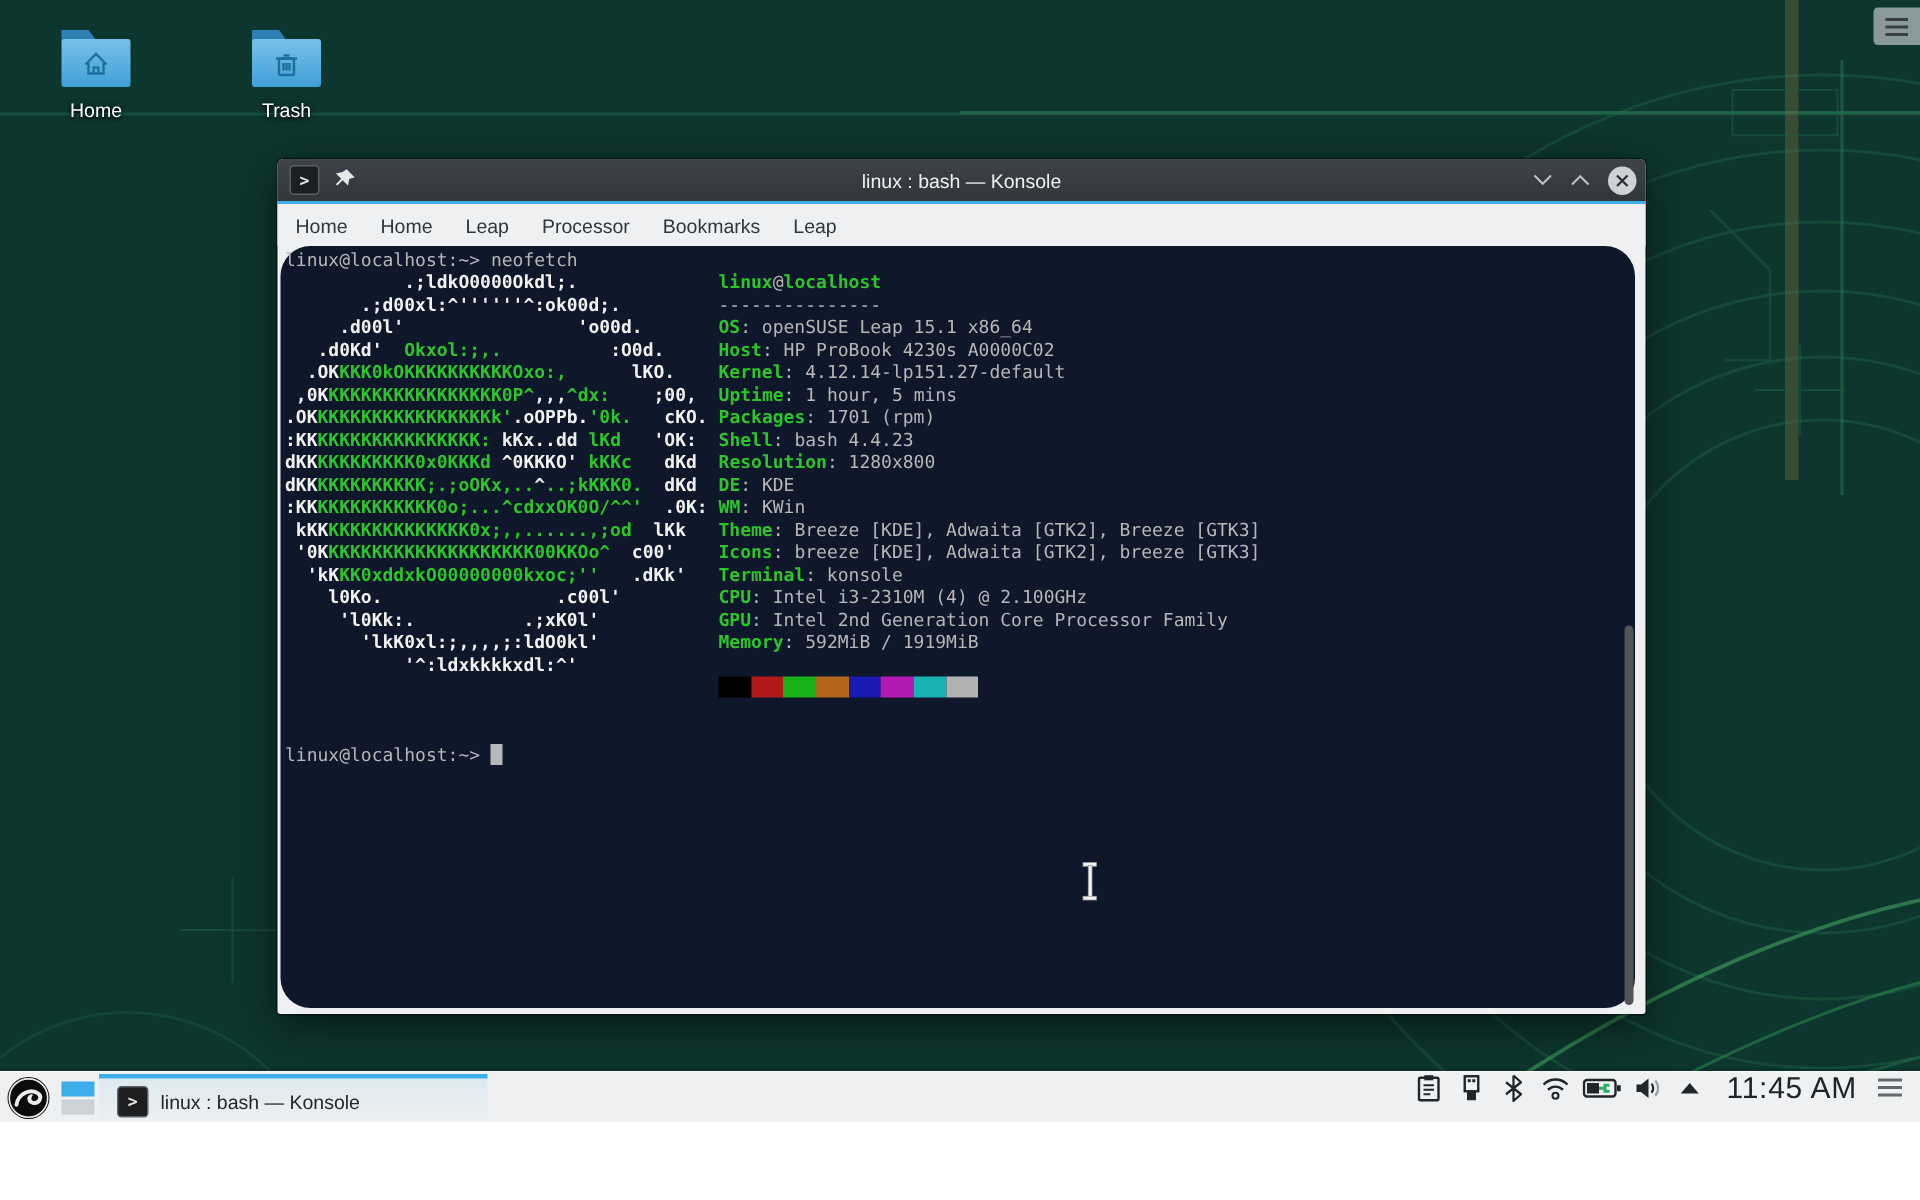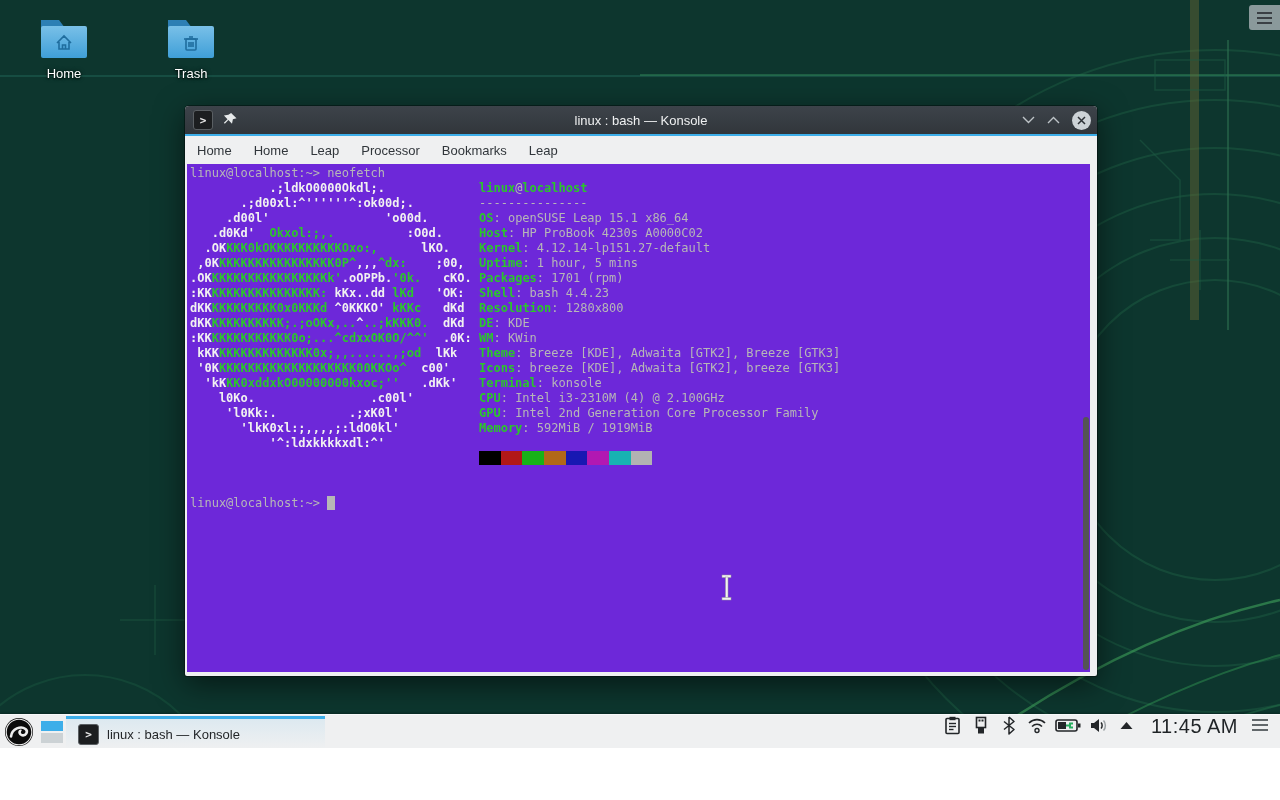--- a/index.html
+++ b/index.html
@@ -29,21 +29,21 @@
   .titlebar .pin { margin-left:10px; width:16px; height:16px; }
   .title { position:absolute; left:0; right:0; text-align:center; color:#eff0f1; font-size:13px; pointer-events:none; }
   .winbtns { margin-left:auto; display:flex; align-items:center; gap:12px; z-index:2; }
   .winbtns svg { display:block; }
   .closebtn { width:19px; height:19px; border-radius:50%; background:#ccd2d6; color:#2b3035;
               display:flex; align-items:center; justify-content:center; }
   .accentline { height:2px; background:#3daee9; }
   .menubar { height:28px; background:#eff0f1; display:flex; align-items:center; padding-left:1px; }
   .menubar span { font-size:13px; color:#31363b; padding:5px 11px; cursor:default; }
 
-  .termwrap { position:relative; margin:0 7px 4px 2px; height:508px; background:#6d28d9; }
+  .termwrap { position:relative; margin:0 7px 4px 2px; height:508px; background:#0f172a;border-radius:20px; }
   .term { position:absolute; inset:0; padding:2px 0 0 3px; overflow:hidden;
           font-family:"DejaVu Sans Mono",monospace; font-size:12px; line-height:15px; white-space:pre; }
   .trow { height:15px; }
   .c-f { color:var(--t-fg); }
   .c-w { color:var(--t-white); font-weight:bold; }
   .c-g { color:var(--t-green); font-weight:bold; }
   .cursor { background:var(--t-fg); }
   .blk { }
   .scrollthumb { position:absolute; right:1px; bottom:2px; width:6px; height:253px; background:#545454; border-radius:3px; }
 

